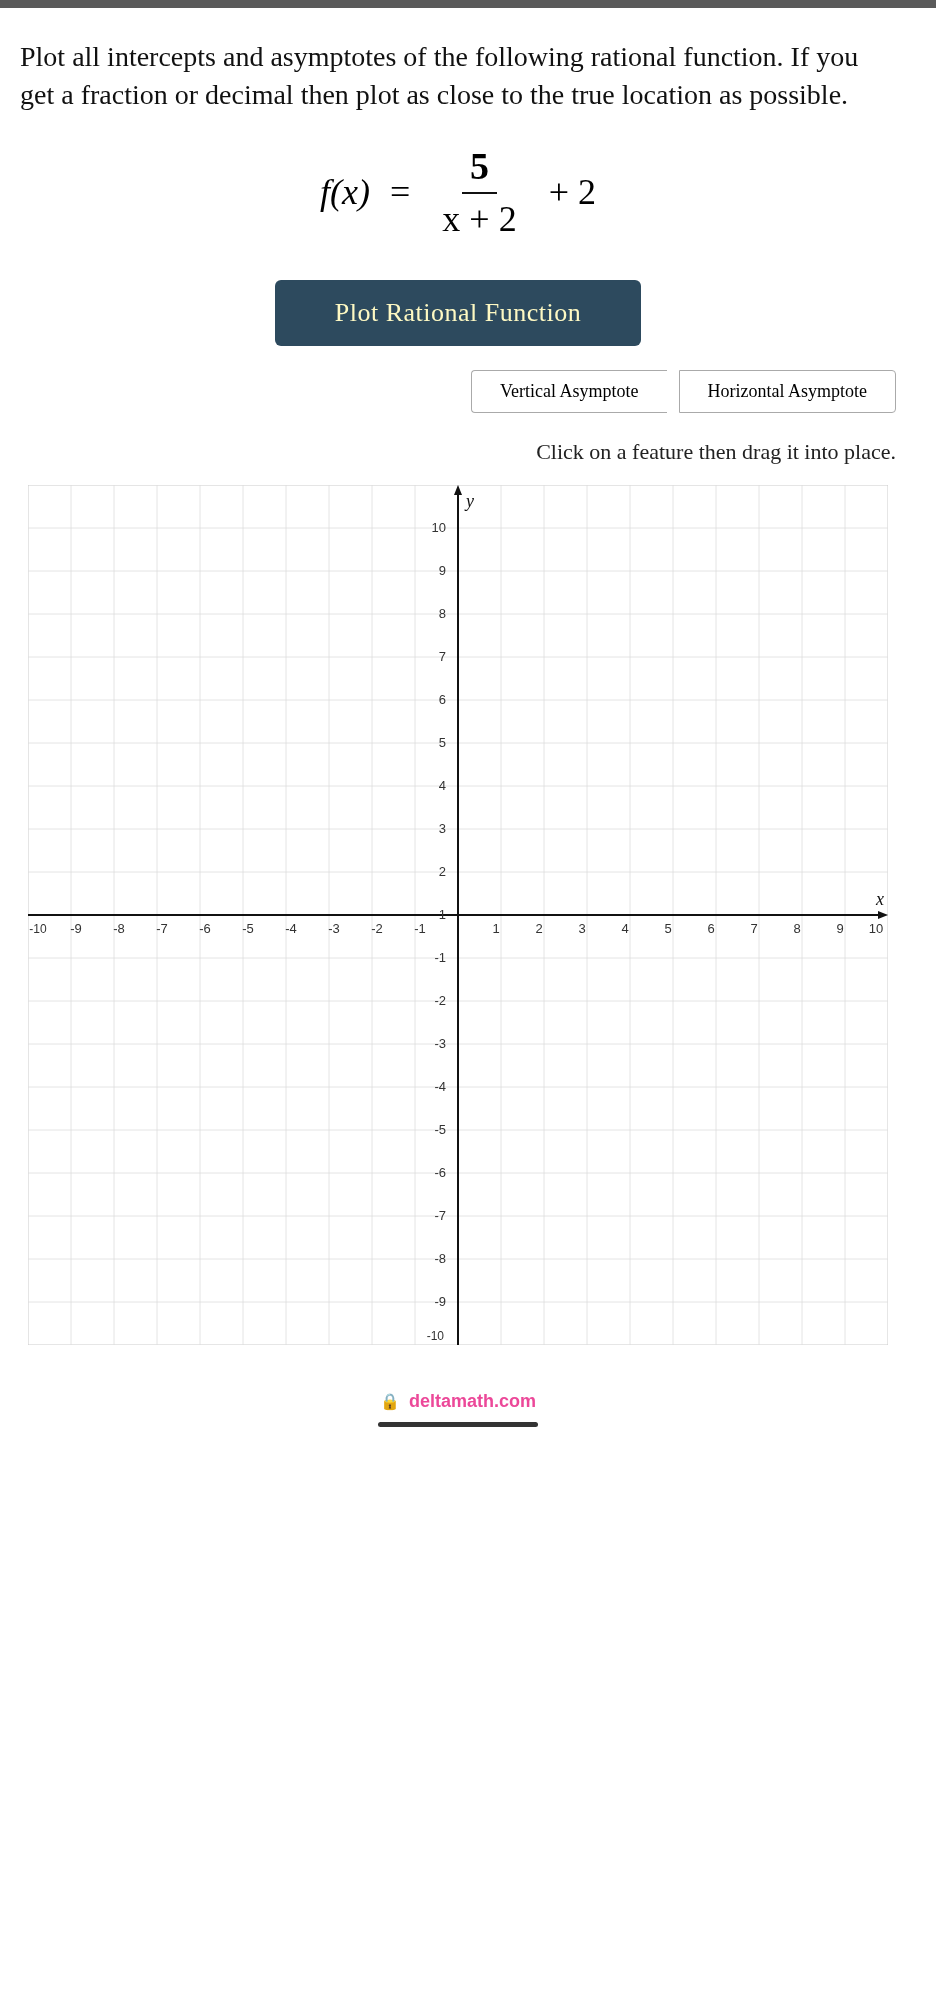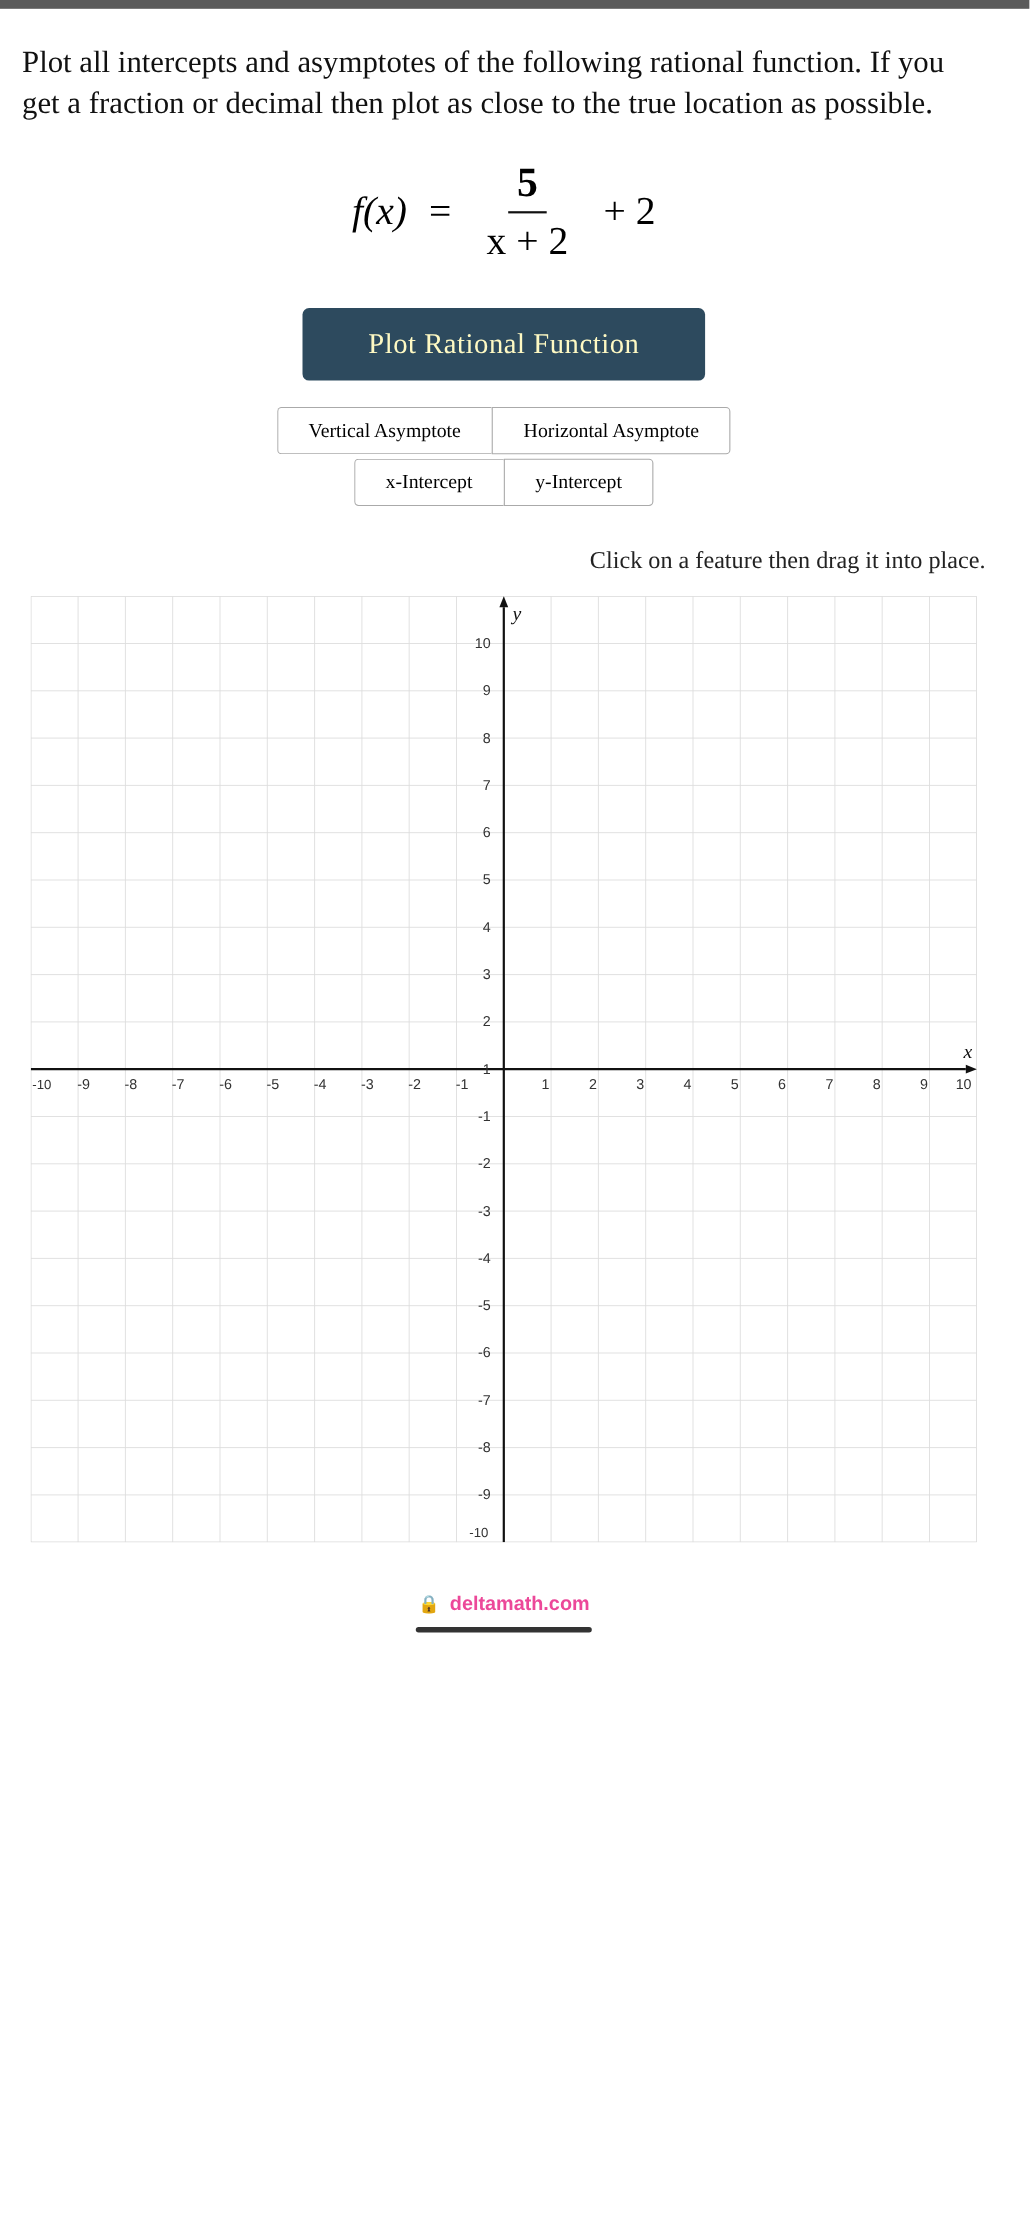--- a/index.html
+++ b/index.html
@@ -70,22 +70,23 @@
       border: none;
       border-radius: 6px;
       padding: 18px 60px;
       font-size: 26px;
       font-family: Georgia, serif;
       cursor: pointer;
       letter-spacing: 0.5px;
     }
     .asymptote-buttons {
       display: flex;
-      justify-content: center;
-      margin-bottom: 4px;
+      justify-content: flex-end;
+      margin-bottom: 26px;
+      gap: 12px;
     }
     .asymptote-btn {
       border: 1.5px solid #aaa;
       background: #fff;
       padding: 10px 28px;
       font-size: 18px;
       font-family: Georgia, serif;
       cursor: pointer;
     }
     .asymptote-btn:first-child {
@@ -177,24 +178,20 @@
     </div>
   </div>
 
   <button class="btn-plot">Plot Rational Function</button>
 
   <div class="asymptote-buttons">
     <button class="asymptote-btn">Vertical Asymptote</button>
     <button class="asymptote-btn">Horizontal Asymptote</button>
   </div>
 
-  <div class="intercept-buttons">
-    <button class="intercept-btn">x-Intercept</button>
-    <button class="intercept-btn">y-Intercept</button>
-  </div>
 
   <p class="click-instruction">Click on a feature then drag it into place.</p>
 
   <div class="graph-wrapper">
     <div class="graph-container">
       <svg class="graph-svg" viewBox="0 0 860 860" xmlns="http://www.w3.org/2000/svg">
 
         <rect x="0" y="0" width="860" height="860" fill="white" stroke="#ccc" stroke-width="1"></rect>
 
         <line x1="43" y1="0" x2="43" y2="860" stroke="#ddd" stroke-width="0.8"></line>

